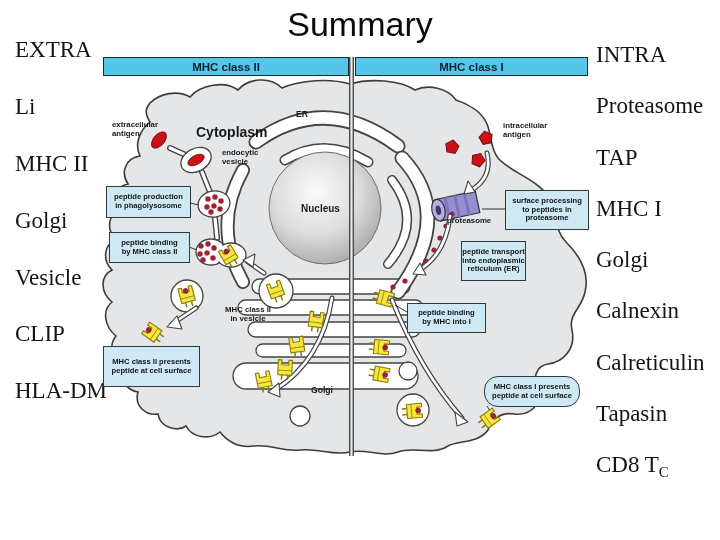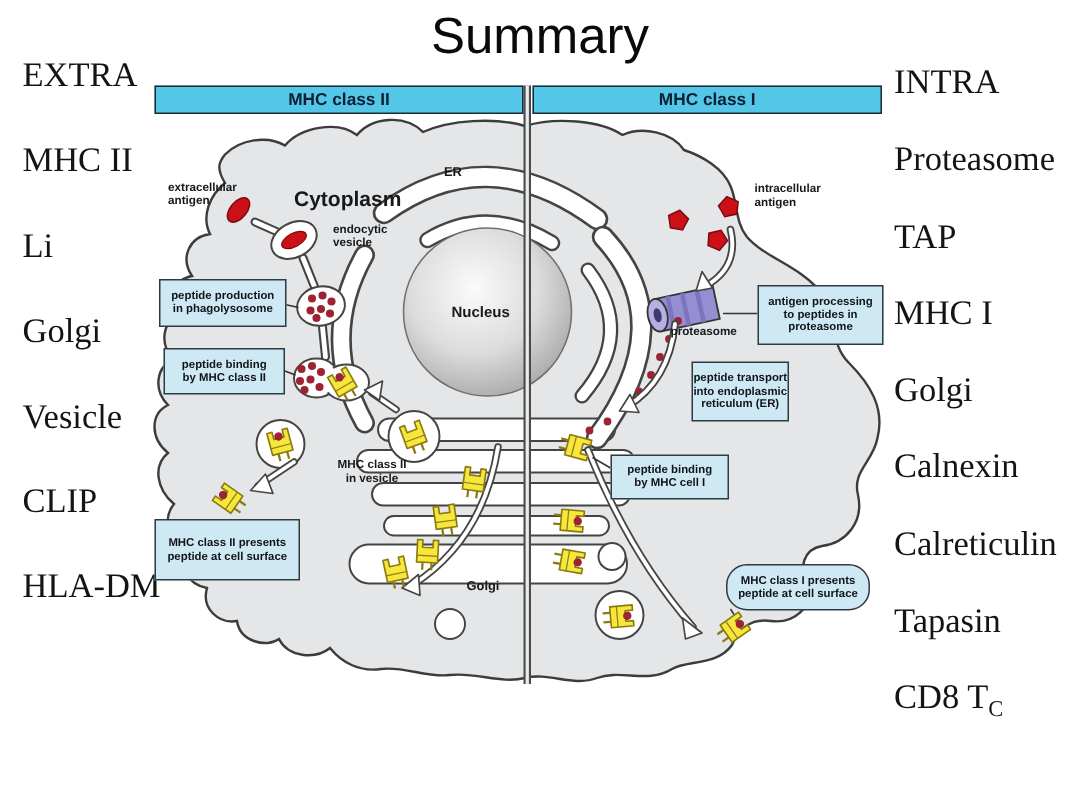--- a/index.html
+++ b/index.html
@@ -222,22 +222,22 @@
       <use href="#mhcd" transform="translate(380,374) rotate(100)"></use>
       <use href="#mhcd" transform="translate(413,411) rotate(85)"></use>
       <use href="#mhcd" transform="translate(489,419) rotate(55)"></use>
     </g>
   </svg>
 
   <div id="page-title">Summary</div>
 
   <div id="col-left" class="kwcol">
     <div class="kw"><span>EXTRA</span><sub></sub></div>
+    <div class="kw"><span>Li</span><sub></sub></div>
     <div class="kw"><span>MHC II</span><sub></sub></div>
-    <div class="kw"><span>Li</span><sub></sub></div>
     <div class="kw"><span>Golgi</span><sub></sub></div>
     <div class="kw"><span>Vesicle</span><sub></sub></div>
     <div class="kw"><span>CLIP</span><sub></sub></div>
     <div class="kw"><span>HLA-DM</span><sub></sub></div>
   </div>
 
   <div id="col-right" class="kwcol">
     <div class="kw"><span>INTRA</span><sub></sub></div>
     <div class="kw"><span>Proteasome</span><sub></sub></div>
     <div class="kw"><span>TAP</span><sub></sub></div>
@@ -272,31 +272,31 @@
     </div>
   <div class="bluebox" style="left:109px;top:232px;width:81px;height:31px;">
     <span>peptide binding</span>
       <span>by MHC class II</span>
     </div>
   <div class="bluebox" style="left:103px;top:346px;width:97px;height:41px;">
     <span>MHC class II presents</span>
       <span>peptide at cell surface</span>
     </div>
   <div class="bluebox" style="left:505px;top:190px;width:84px;height:40px;">
-    <span>antigen processing</span>
+    <span>surface processing</span>
       <span>to peptides in</span>
       <span>proteasome</span>
     </div>
   <div class="bluebox" style="left:461px;top:241px;width:65px;height:40px;">
     <span>peptide transport</span>
       <span>into endoplasmic</span>
       <span>reticulum (ER)</span>
     </div>
   <div class="bluebox" style="left:407px;top:303px;width:79px;height:30px;">
     <span>peptide binding</span>
-      <span>by MHC cell I</span>
+      <span>by MHC into I</span>
     </div>
   <div class="bluebox" style="left:484px;top:376px;width:96px;height:31px;border-radius:14px;">
     <span>MHC class I presents</span>
       <span>peptide at cell surface</span>
     </div>
 
 </div>
 
 </body></html>

